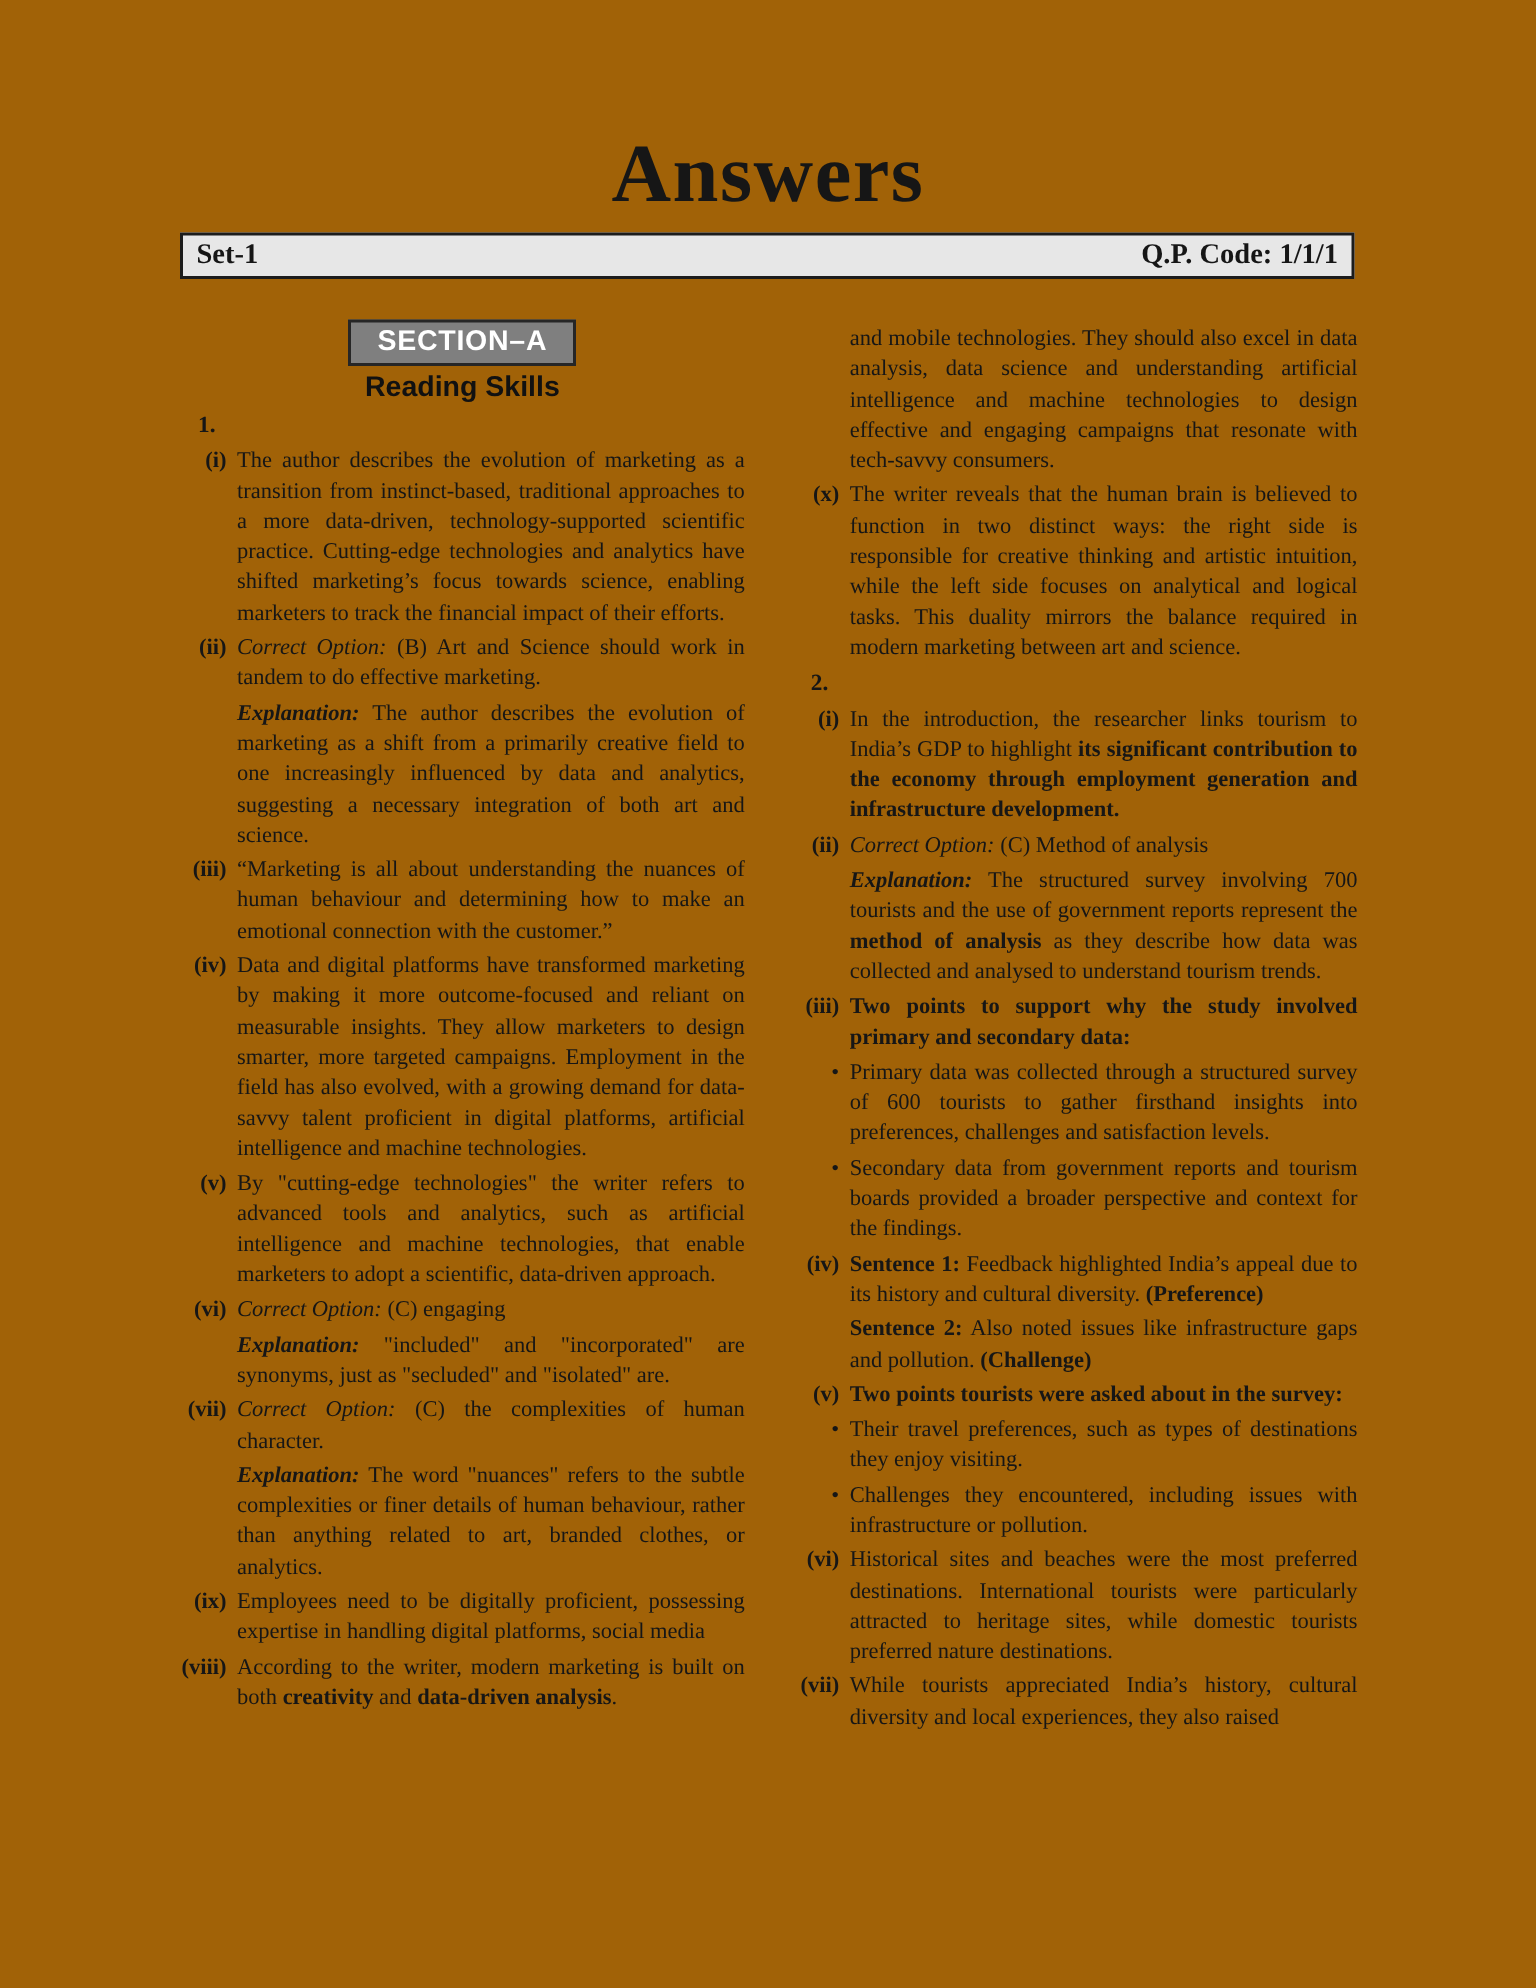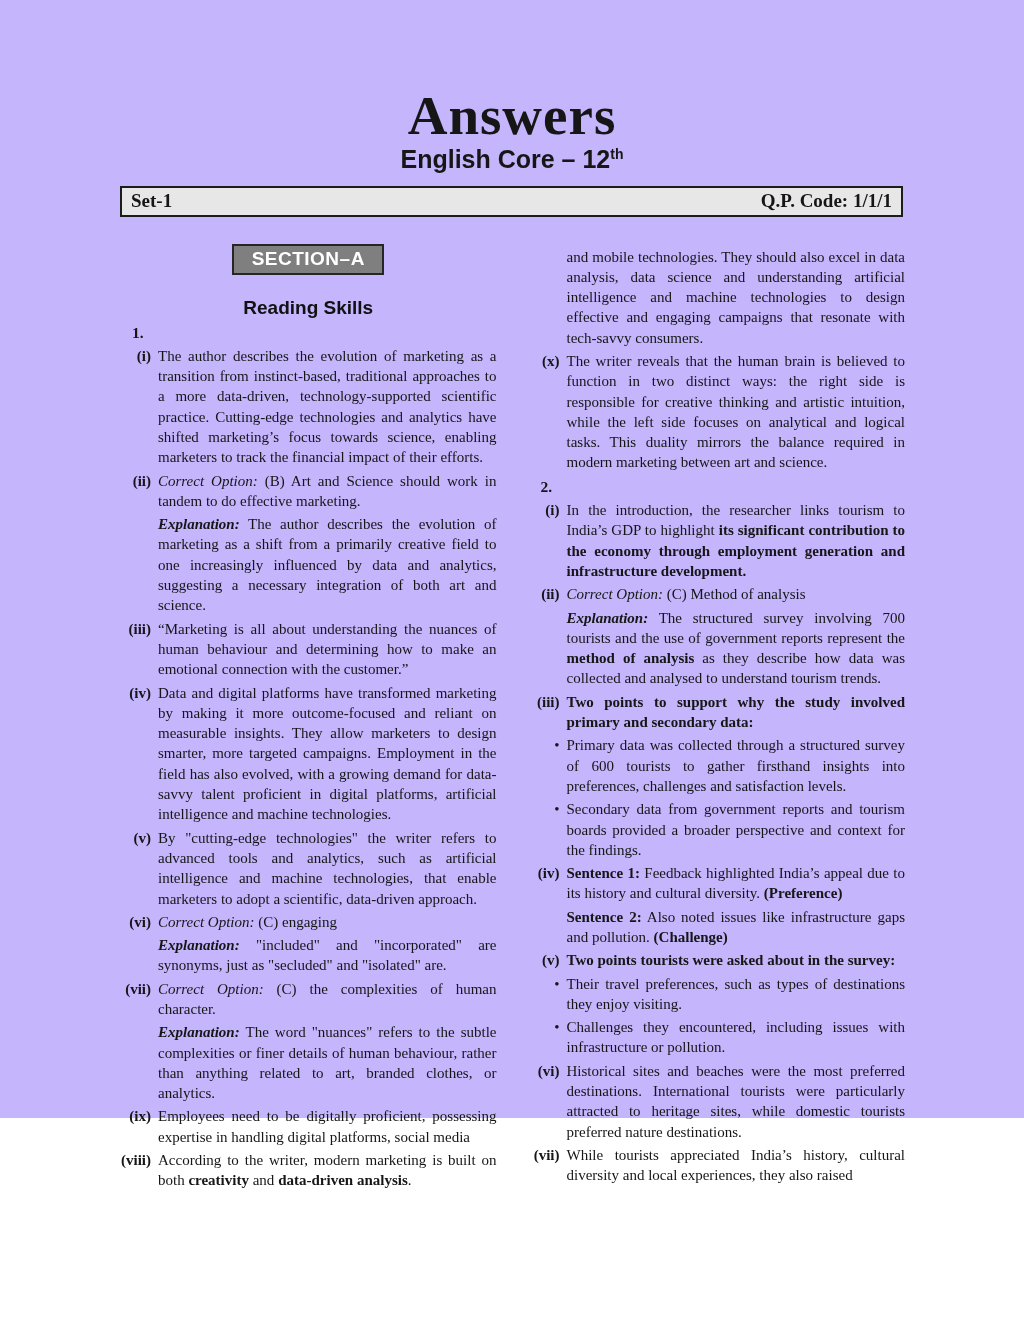--- a/index.html
+++ b/index.html
@@ -3,22 +3,22 @@
 <meta charset="utf-8">
 <style>
   html, body {
     margin: 0; padding: 0;
     width: 1024px; height: 1325px;
     background: #ffffff;
     overflow: hidden;
   }
   .page {
     position: relative;
-    width: 1024px; height: 1118px;
-    background: #c4b5fd;
+    width: 1024px; height: 1325px;
+    background: #a16207;
     color: var(--text-color, #161616);
     font-family: "Liberation Serif", serif;
   }
   .doc-title {
     padding-top: 88px;
     text-align: center;
     font-family: "Liberation Serif", serif;
     font-weight: bold;
     font-size: 55px;
     line-height: 1.0;
@@ -66,21 +66,21 @@
     font-size: 19px;
     letter-spacing: 0.5px;
     text-align: center;
     padding: 2px 0 3px 0;
   }
   .section-title {
     text-align: center;
     font-family: "Liberation Sans", sans-serif;
     font-weight: bold;
     font-size: 19px;
-    margin-top: 22px;
+    margin-top: 4px;
     margin-bottom: 4px;
     color: #111;
   }
   .qnum {
     font-weight: bold;
     font-size: 15.5px;
     line-height: 20.3px;
     margin: 4px 0 1px 12px;
   }
   .item { display: flex; margin-top: 3px; }
@@ -106,23 +106,20 @@
   .bd   { font-weight: bold; }
   .bdit { font-weight: bold; font-style: italic; }
 </style>
 </head>
 <body>
 
 <div class="page">
 
   <div class="doc-title">Answers</div>
 
-  <div class="doc-subtitle">
-    <span>English Core – 12</span><sup>th</sup>
-  </div>
 
   <div class="header-bar">
     <span>Set-1</span>
     <span>Q.P. Code: 1/1/1</span>
   </div>
 
   <div class="content">
 
     <div class="col">
       <div class="section-box">SECTION–A</div>

